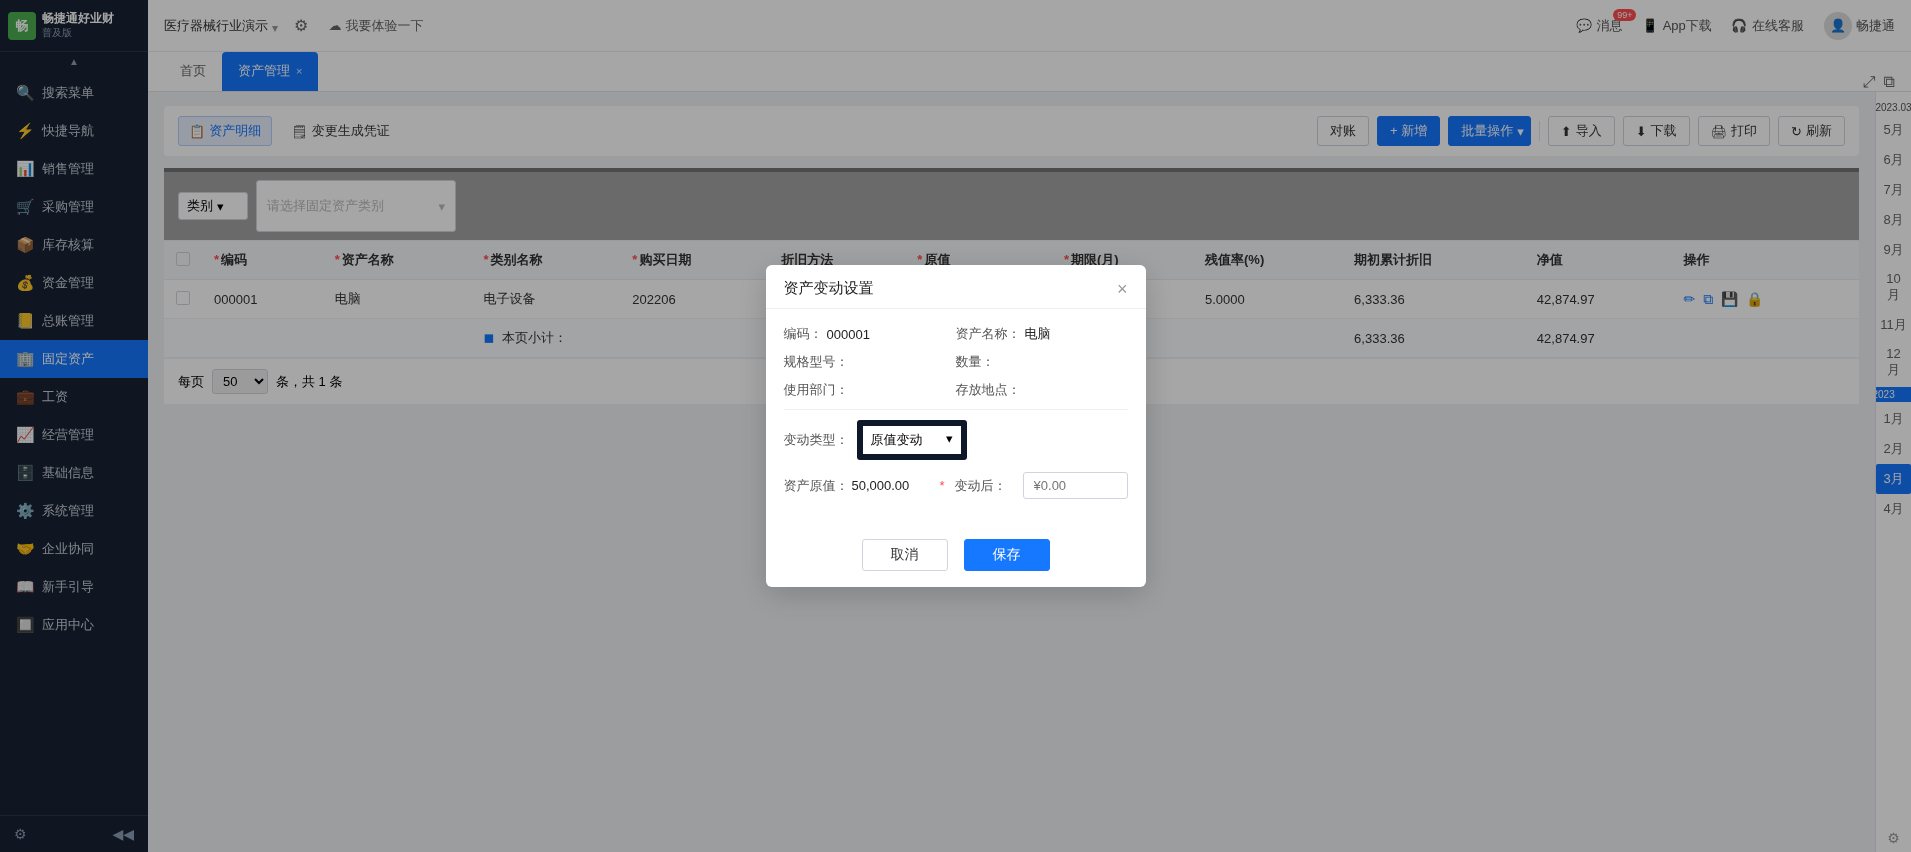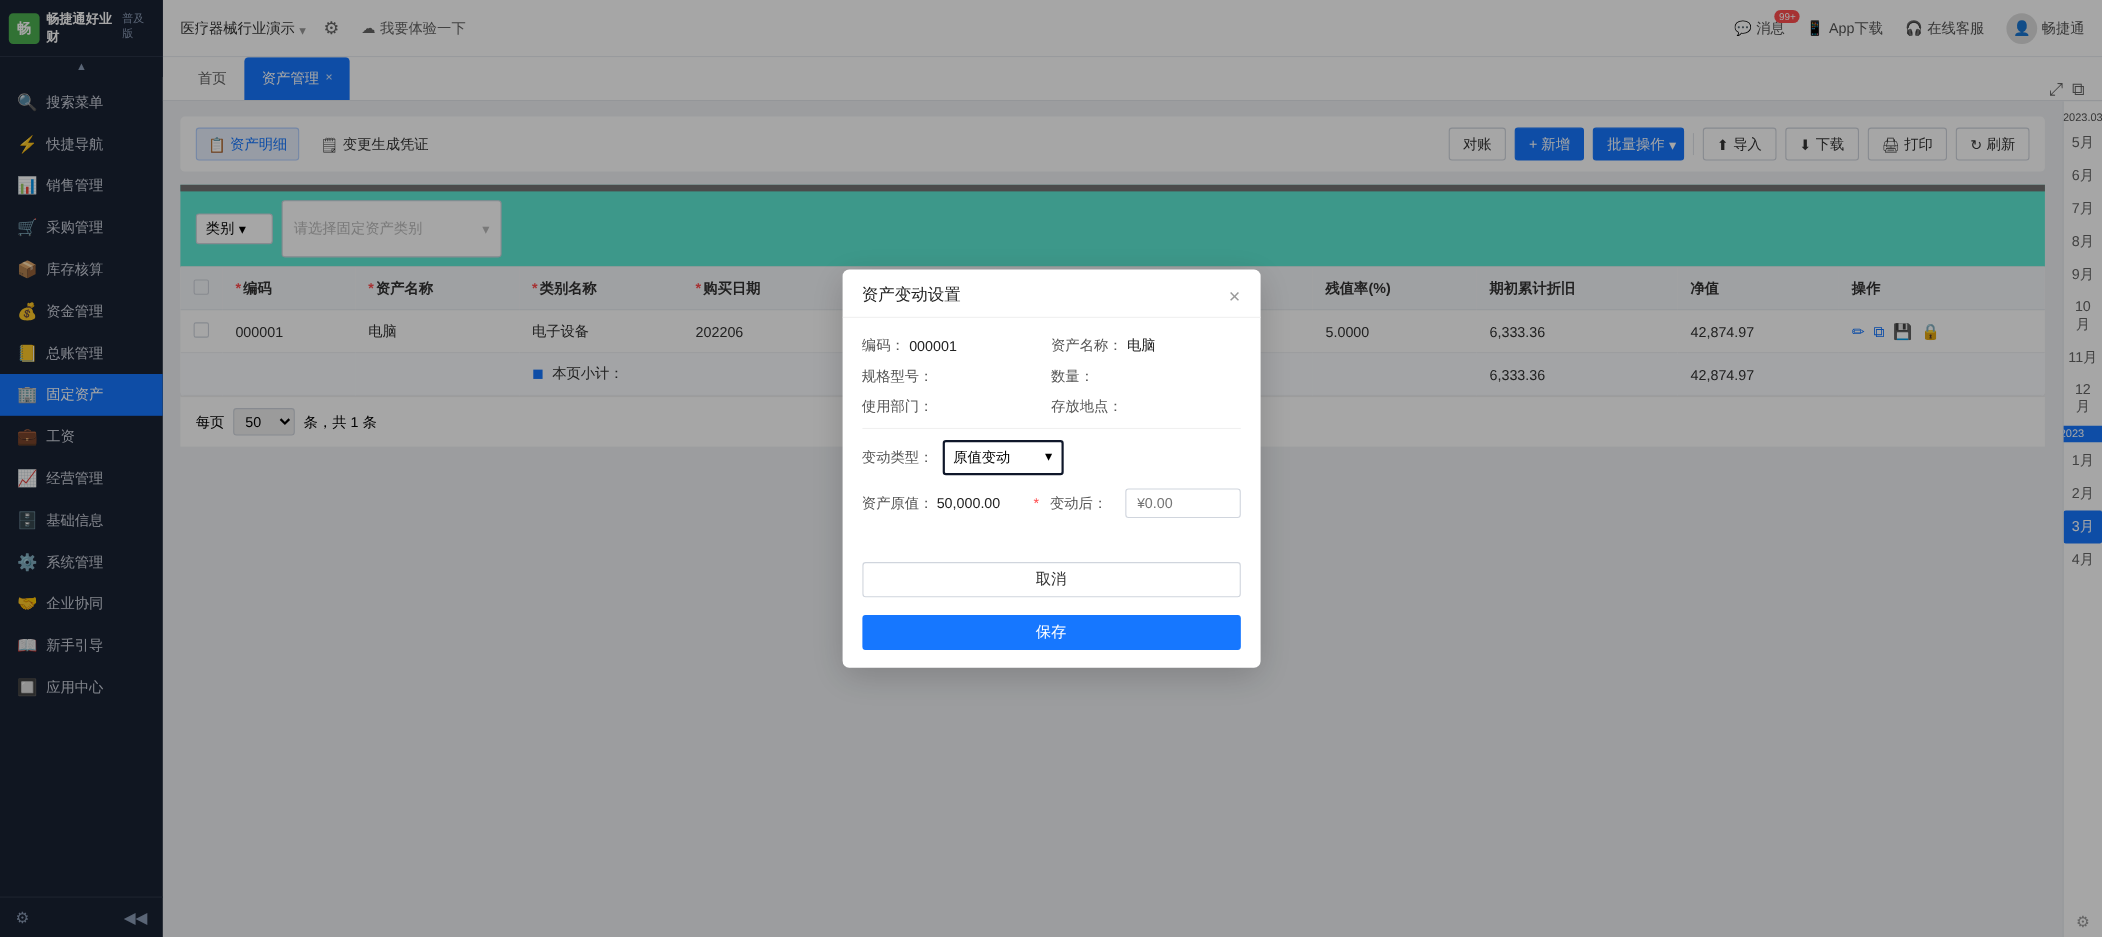--- a/index.html
+++ b/index.html
@@ -25,21 +25,21 @@
       min-height: 52px;
     }
     .sidebar-logo-icon {
       width: 28px; height: 28px;
       background: #4caf50;
       border-radius: 4px;
       display: flex; align-items: center; justify-content: center;
       color: white; font-weight: bold; font-size: 11px;
       flex-shrink: 0;
     }
-    .sidebar-title-wrap { display: flex; flex-direction: row; }
+    .sidebar-title-wrap { display: flex; flex-direction: column; }
     .sidebar-title { color: #fff; font-size: 12px; font-weight: bold; line-height: 1.3; }
     .sidebar-edition { color: #8a9bb5; font-size: 10px; }
     .sidebar-nav { flex: 1; overflow-y: auto; padding: 4px 0; }
     .sidebar-item {
       display: flex; align-items: center; gap: 8px;
       padding: 10px 16px;
       cursor: pointer;
       color: #c8cdd8;
       transition: background 0.15s;
     }
@@ -315,42 +315,41 @@
     }
     .modal-label { color: #555; font-size: 13px; white-space: nowrap; }
     .modal-value { color: #222; font-size: 13px; }
     .modal-divider { height: 1px; background: #f0f0f0; margin: 10px 0; }
     .modal-input-row {
       display: flex; align-items: center;
       margin-bottom: 12px; gap: 8px;
     }
     .modal-input-label { color: #555; font-size: 13px; white-space: nowrap; min-width: 60px; }
     .modal-select {
-      border: 2px solid #0f172a;
+      border: 6px solid #0f172a;
       border-radius: 3px;
       padding: 5px 8px;
       font-size: 13px;
       background: #fff;
       display: flex; align-items: flex-start; gap: 4px;
       cursor: pointer; min-width: 110px;
     }
     .modal-number-input {
       border: 1px solid #d0d5dd;
       border-radius: 3px;
       padding: 5px 10px;
       font-size: 13px;
       color: #333;
       min-width: 100px;
     }
     .modal-number-input.placeholder { color: #bbb; background: #fff; }
     .required-star { color: #ff4d4f; margin-right: 2px; }
     .modal-footer {
-      display: flex; justify-content: flex-end; gap: 16px;
+      display: flex; justify-content: center; gap: 16px;
       padding: 12px 18px 16px;
-      flex-direction: column;
     }
     .modal-btn-cancel {
       padding: 6px 28px;
       border: 1px solid #d0d5dd;
       border-radius: 3px;
       background: #fff;
       color: #333;
       font-size: 14px;
       cursor: pointer;
     }
@@ -528,21 +527,21 @@
             <span>🖨</span>
             <span>打印</span>
           </button>
           <button class="btn">
             <span>↻</span>
             <span>刷新</span>
           </button>
         </div>
       </div>
 
-      <div class="filter-row" style="background:#5eead4; border-top:6px solid #737373;">
+      <div class="filter-row" style="background:#a3a3a3; border-top:4px solid #737373;">
         <div class="filter-select">
           <span>类别</span>
           <span>▾</span>
         </div>
         <div class="filter-input">
           <span style="color:#bbb;">请选择固定资产类别</span>
           <span style="margin-left:auto;">▾</span>
         </div>
       </div>
 

